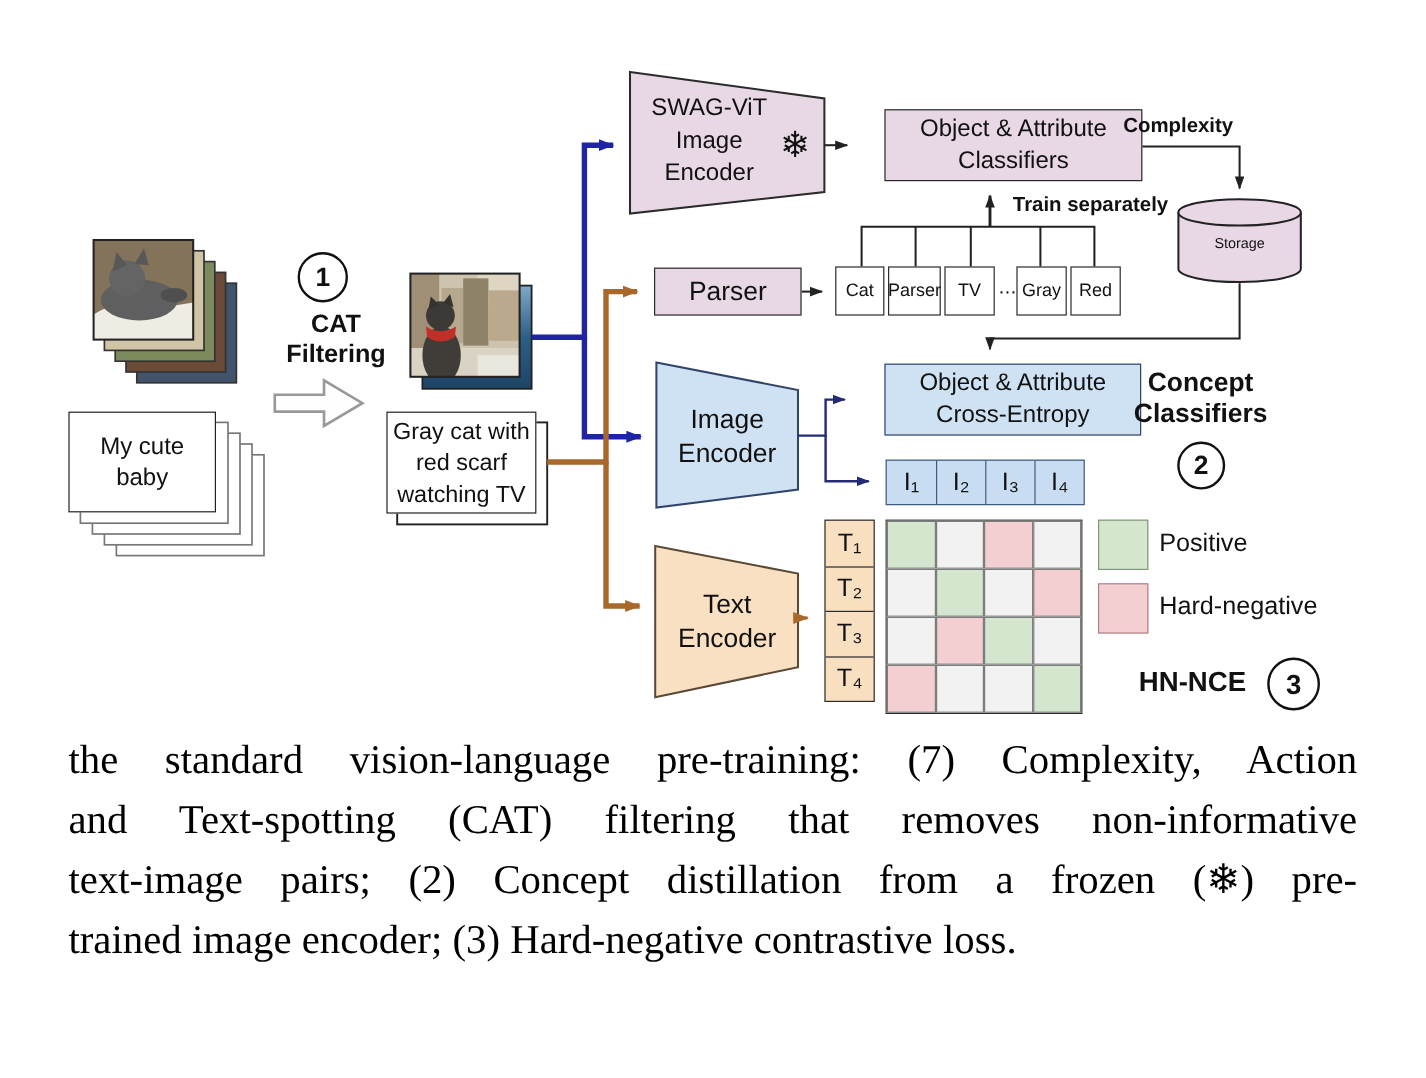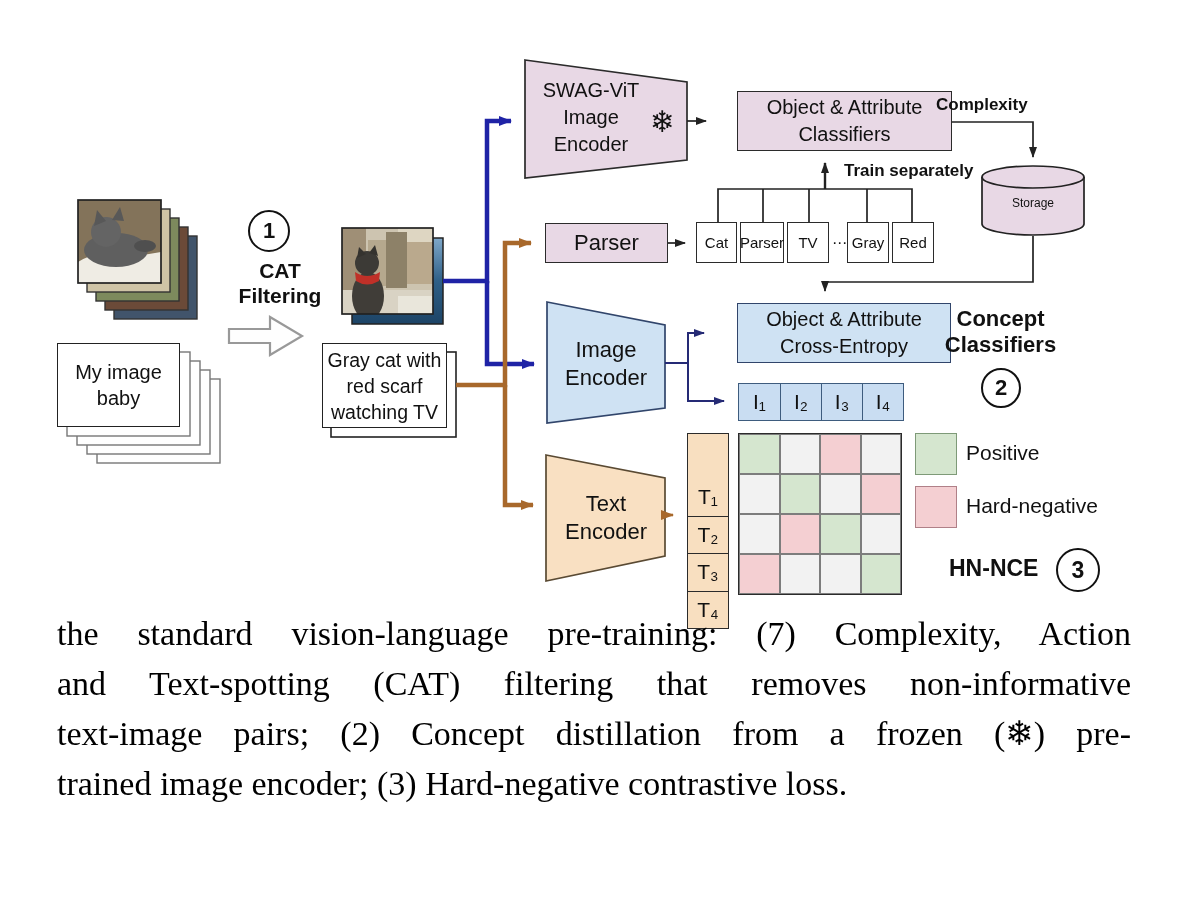--- a/index.html
+++ b/index.html
@@ -24,21 +24,21 @@
   .dots{font-size:15px;width:12px;text-align:center;}
   
   #irow{display:flex;border:1.6px solid #3e5c7e;box-sizing:border-box;background:#c9ddf2;}
   .icell{width:41px;height:36px;display:flex;align-items:center;justify-content:center;
          font-size:21px;border-left:1.4px solid #3e5c7e;box-sizing:border-box;}
   .icell:first-child{border-left:none;}
   
   #tcol{display:flex;flex-direction:column;border:1.6px solid #2b2b2b;box-sizing:border-box;background:#f8dfc0;}
   .tcell{width:40px;height:37.5px;display:flex;align-items:center;justify-content:center;
          font-size:21px;border-top:1.4px solid #2b2b2b;box-sizing:border-box;}
-  .tcell:first-child{border-top:none;margin-top:44px;}
+  .tcell:first-child{border-top:none;}
   
   #matrix{display:grid;grid-template-columns:repeat(4,1fr);grid-template-rows:repeat(4,1fr);
           border:1.8px solid #2b2b2b;box-sizing:border-box;background:#f2f2f2;}
   .mcell{border:0.9px solid #7d7d7d;background:#f2f2f2;}
   .mcell.pos{background:#d5e6cf;}
   .mcell.neg{background:#f4cfd2;}
   .swatch{box-sizing:border-box;}
   .legend-label{font-size:21px;}
   
   #caption{position:absolute;left:57px;top:609px;width:1074px;z-index:2;
@@ -169,21 +169,21 @@
 
   <div class="abs ov circle" style="left:248px;top:210px;width:42px;height:42px;font-size:22px;">
       <span>1</span>
     </div>
   <div class="abs ov multiline bold" style="left:230px;top:258px;width:100px;font-size:21px;line-height:25px;">
     <div>CAT</div>
     <div>Filtering</div>
   </div>
 
   <div class="abs ov box whitecard" style="left:57px;top:343px;width:123px;height:84px;font-size:20px;line-height:26px;">
-    <div>My image</div>
+    <div>My cute</div>
     <div>baby</div>
   </div>
 
   <div class="abs ov box whitecard" style="left:322px;top:343px;width:125px;height:85px;font-size:19.5px;line-height:26px;">
     <div>Gray cat with</div>
     <div>red scarf</div>
     <div>watching TV</div>
   </div>
 
   <div class="abs ov multiline" style="left:527px;top:77px;width:128px;font-size:20px;line-height:27px;">

